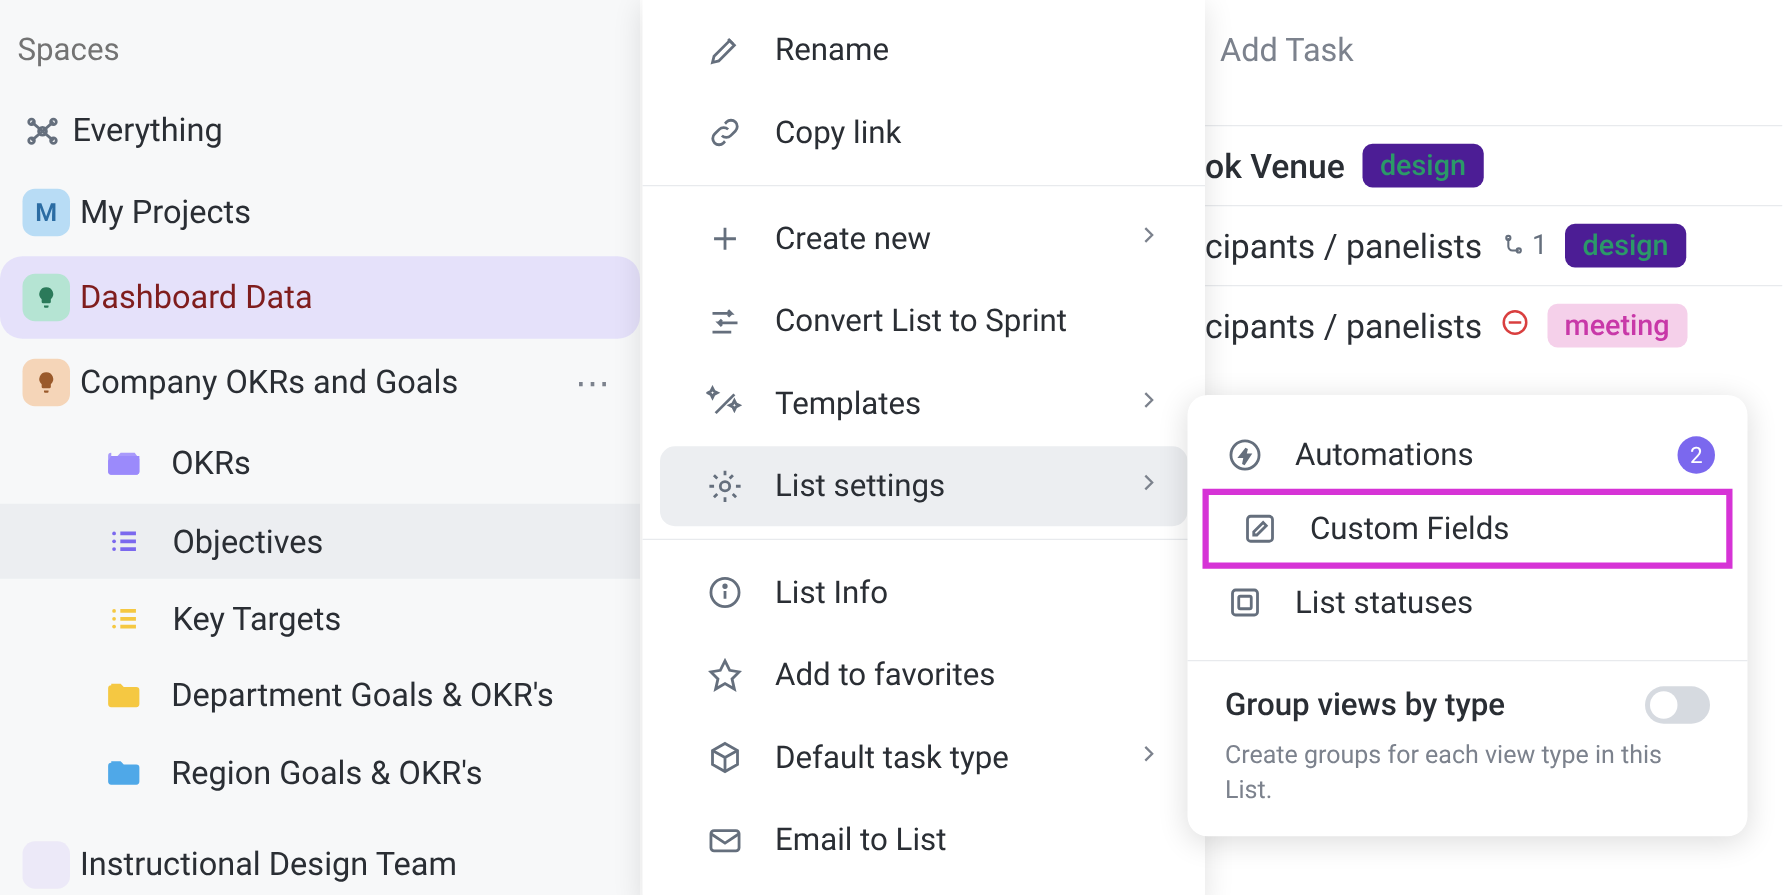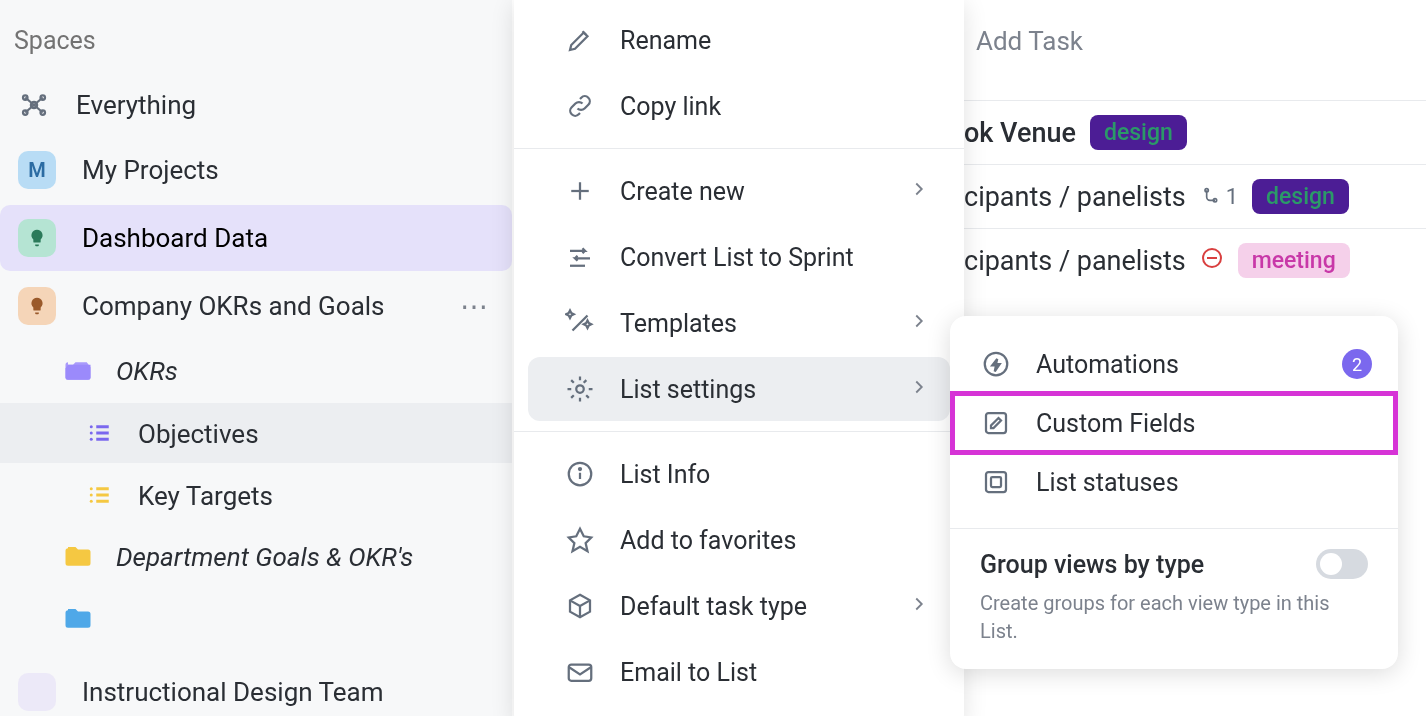--- a/index.html
+++ b/index.html
@@ -24,45 +24,45 @@
       padding-top: 18px;
     }
     .sidebar-header {
       font-size: 25px;
       color: #737373;
       padding: 8px 14px 18px;
     }
     .sidebar-item {
       display: flex;
       align-items: center;
-      gap: 26px;
+      gap: 8px;
       padding: 14px 18px;
       font-size: 26px;
       color: #2a2e34;
       cursor: pointer;
       border-radius: 10px;
       margin: 2px 0;
     }
     .sidebar-item.active-purple {
       background: #e5e1fa;
-      color: #000000;
+      color: #7f1d1d;
+      border-radius: 18px;
     }
     .sidebar-item.has-ellipsis {
       position: relative;
     }
     .ellipsis {
       position: absolute;
       right: 22px;
       color: #7c828d;
       font-size: 28px;
       letter-spacing: 2px;
     }
     .sidebar-sub {
-      padding-left: 44px;
-      font-style: italic;
+      padding-left: 65px;
     }
     .sidebar-sub .sidebar-item {
       gap: 22px;
     }
     .sidebar-sub2 {
       padding-left: 66px;
     }
     .sidebar-sub2 .sidebar-item {
       gap: 22px;
       padding: 14px 18px;
@@ -161,21 +161,21 @@
       display: flex;
       align-items: center;
       gap: 24px;
       padding: 16px 30px;
       font-size: 25px;
       cursor: pointer;
       position: relative;
     }
     .submenu-item.highlighted {
       border: 5px solid #d633d6;
-      margin: -5px 0;
+      margin: -5px 12px;
       padding: 11px 25px;
     }
     .submenu-divider {
       height: 1px;
       background: #e8eaed;
       margin: 14px 0;
     }
     .submenu-section {
       padding: 6px 30px 0;
     }
@@ -350,20 +350,21 @@
           </svg>
       </span>
       <span>Department Goals &amp; OKR's</span>
     </div>
     <div class="sidebar-item">
       <span class="icon-sm folder-icon blue">
         <svg viewBox="0 0 24 24" fill="currentColor">
             <path d="M4 5a2 2 0 0 0-2 2v10a2 2 0 0 0 2 2h16a2 2 0 0 0 2-2V8a2 2 0 0 0-2-2h-8l-2-2H4z"></path>
           </svg>
       </span>
+      <span>Region Goals &amp; OKR's</span>
     </div>
   </div>
 
   <div class="sidebar-item" style="padding-top:22px;">
     <span class="icon-square purple" style="opacity:0.3;"></span>
     <span>Instructional Design Team</span>
   </div>
 </div>
 
 <div class="content">

